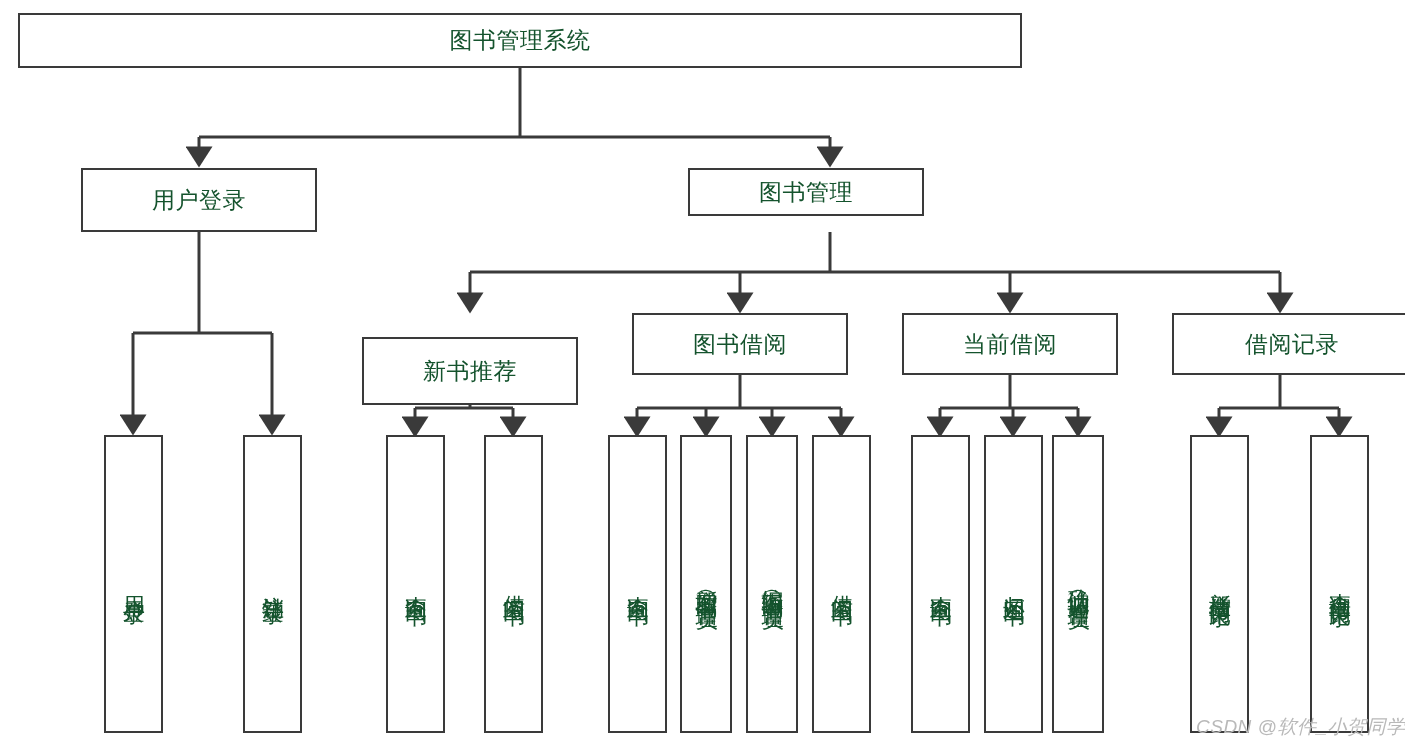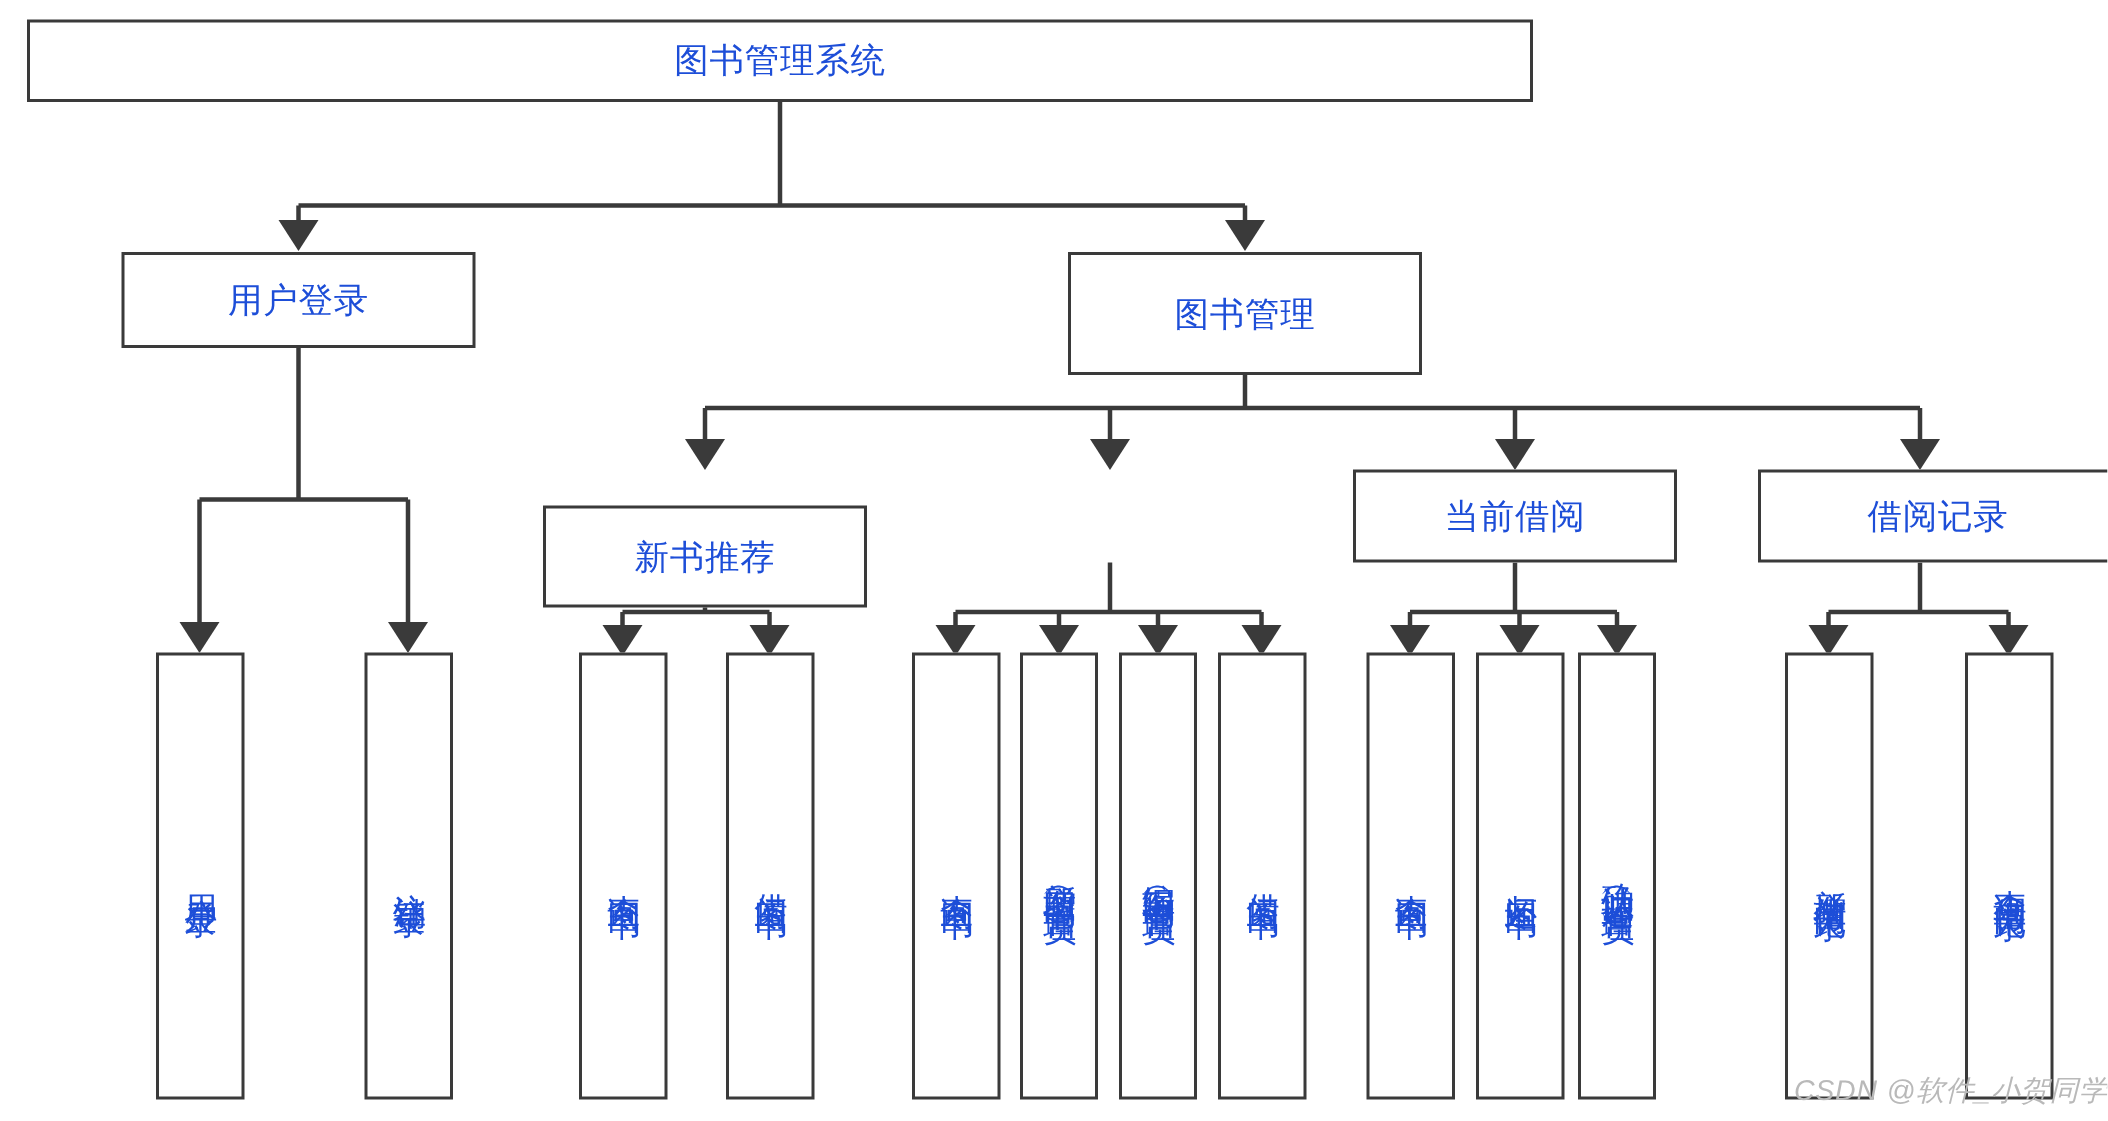--- a/index.html
+++ b/index.html
@@ -26,21 +26,21 @@
     pointer-events: none;
   }
   .node {
     position: absolute;
     box-sizing: border-box;
     background: #ffffff;
     border: 2.5px solid #3a3a3a;
     display: flex;
     align-items: center;
     justify-content: center;
-    color: #1d4ed8;
+    color: #14532d;
   }
   .node.horiz {
     font-size: 23px;
     letter-spacing: 0.5px;
   }
   .node.vert {
     writing-mode: vertical-rl;
     text-orientation: upright;
     font-size: 22px;
     line-height: 1.22;
@@ -118,26 +118,29 @@
     </g>
   </svg>
 
   <div class="node horiz" style="left:18px; top:13px; width:1004px; height:55px;">
     <span>图书管理系统</span>
   </div>
 
   <div class="node horiz" style="left:81px; top:168px; width:236px; height:64px;">
     <span>用户登录</span>
   </div>
-  <div class="node horiz" style="left:712px; top:168px; width:236px; height:82px;font-family:Liberation Mono, monospace;">
+  <div class="node horiz" style="left:688px; top:168px; width:236px; height:48px;font-family:Liberation Mono, monospace;">
     <span>图书管理</span>
   </div>
 
   <div class="node horiz" style="left:362px; top:313px; width:216px; height:68px;margin-top:24px;">
     <span>新书推荐</span>
+  </div>
+  <div class="node horiz" style="left:632px; top:313px; width:216px; height:62px;">
+    <span>图书借阅</span>
   </div>
   <div class="node horiz" style="left:902px; top:313px; width:216px; height:62px;">
     <span>当前借阅</span>
   </div>
   <div class="node horiz" style="left:1172px; top:313px; width:240px; height:62px;">
     <span>借阅记录</span>
   </div>
 
   <div class="node vert" style="left:104px; top:435px; width:59px; height:298px;">
     <span>用户登录</span>

